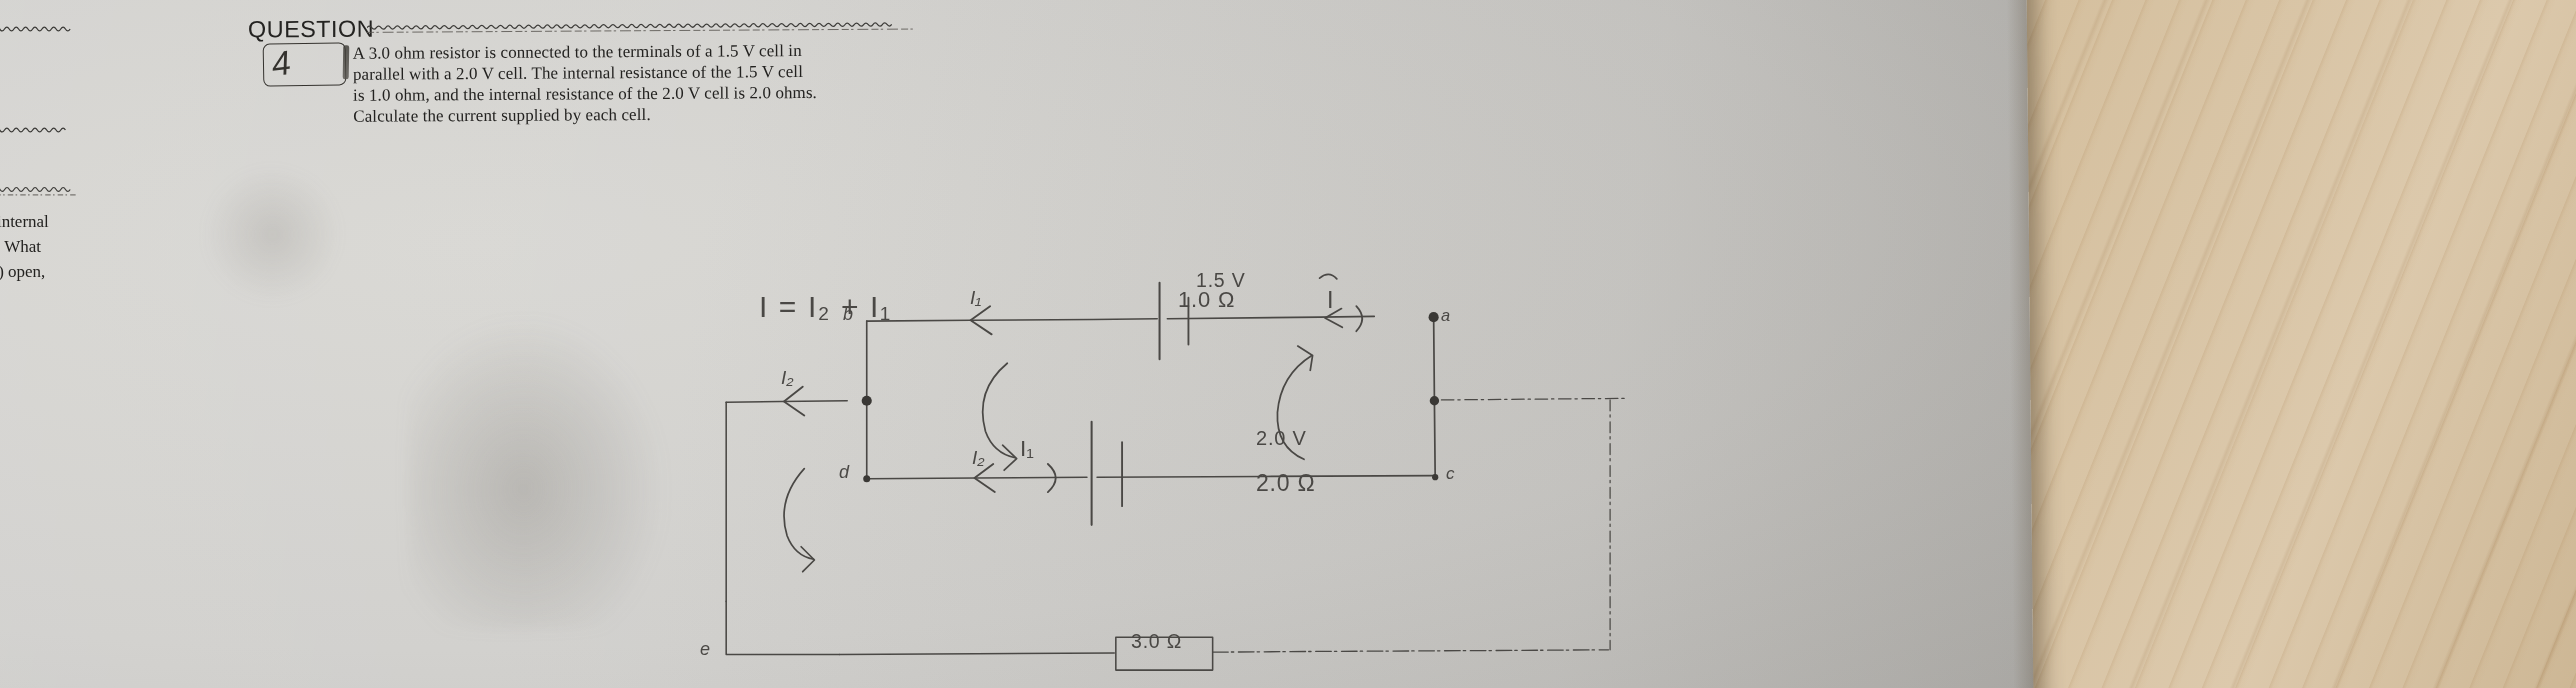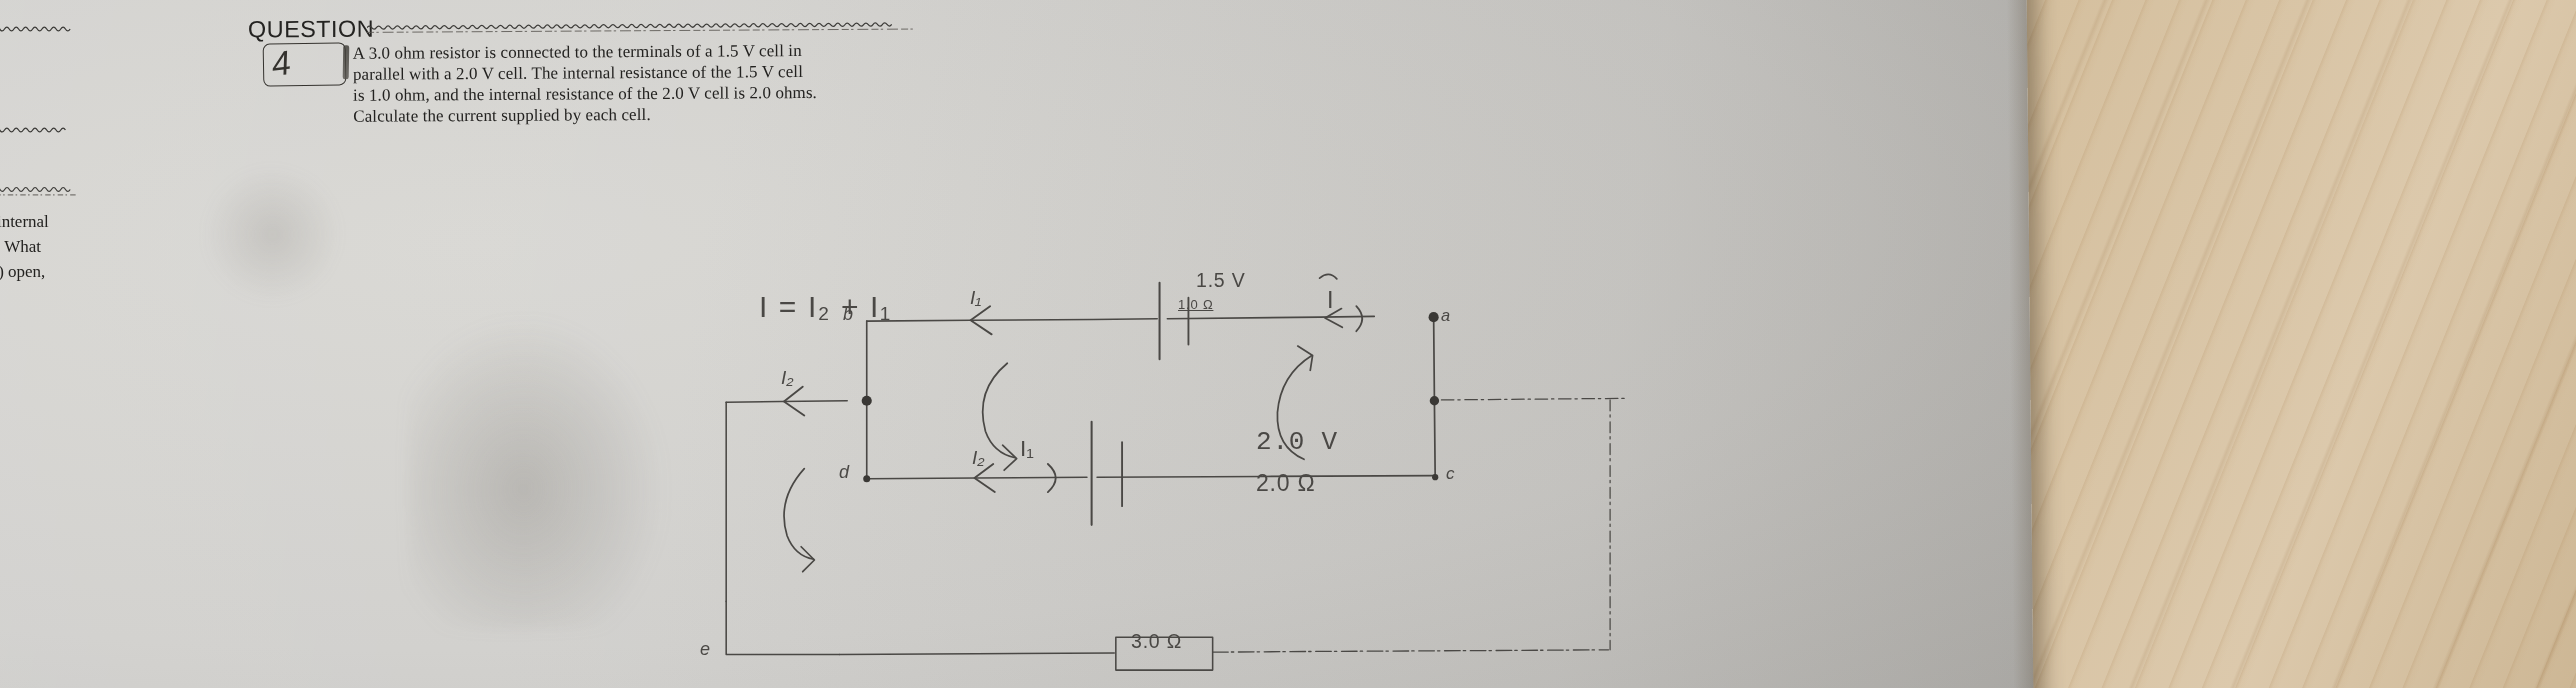--- a/index.html
+++ b/index.html
@@ -245,23 +245,23 @@
 
   <div class="hand pencil" style="left:759px;top:290px;font-size:30px;letter-spacing:1.6px;">I = I₂ + I₁</div>
 
   <div class="hand pencil" style="left:1441px;top:306px;font-size:16.4px;font-style:italic;">a</div>
   <div class="hand pencil" style="left:843px;top:304px;font-size:18px;font-style:italic;">b</div>
   <div class="hand pencil" style="left:1446px;top:464px;font-size:17px;font-style:italic;">c</div>
   <div class="hand pencil" style="left:839px;top:462px;font-size:18px;font-style:italic;">d</div>
   <div class="hand pencil" style="left:700px;top:639px;font-size:18px;font-style:italic;">e</div>
 
   <div class="hand pencil" style="left:1178px;top:269px;font-size:19.5px;letter-spacing:0.8px;margin-left:18px;">1.5 V</div>
-  <div class="hand pencil" style="left:1178px;top:297px;font-size:13px;letter-spacing:0.8px;text-decoration:underline;">1.0 Ω</div>
-
-  <div class="hand pencil" style="left:1256px;top:427px;font-size:26px;letter-spacing:0.8px;font-family:Liberation Mono, monospace;">2.0 V</div>
+  <div class="hand pencil" style="left:1178px;top:287px;font-size:22px;letter-spacing:0.8px;">1.0 Ω</div>
+
+  <div class="hand pencil" style="left:1256px;top:427px;font-size:20px;letter-spacing:0.8px;">2.0 V</div>
   <div class="hand pencil" style="left:1256px;top:470px;font-size:23px;letter-spacing:0.8px;">2.0 Ω</div>
 
   <div class="hand pencil" style="left:1131px;top:630px;font-size:19.5px;letter-spacing:0.8px;">3.0 Ω</div>
 
   <div class="hand pencil" style="left:970px;top:287px;font-size:19px;font-style:italic;">I₁</div>
   <div class="hand pencil" style="left:781px;top:367px;font-size:19px;font-style:italic;">I₂</div>
   <div class="hand pencil" style="left:1327px;top:287px;font-size:23.4px;">I</div>
   <div class="hand pencil" style="left:972px;top:447px;font-size:19px;font-style:italic;">I₂</div>
   <div class="hand pencil" style="left:1020px;top:436px;font-size:22.6px;">I₁</div>
 

